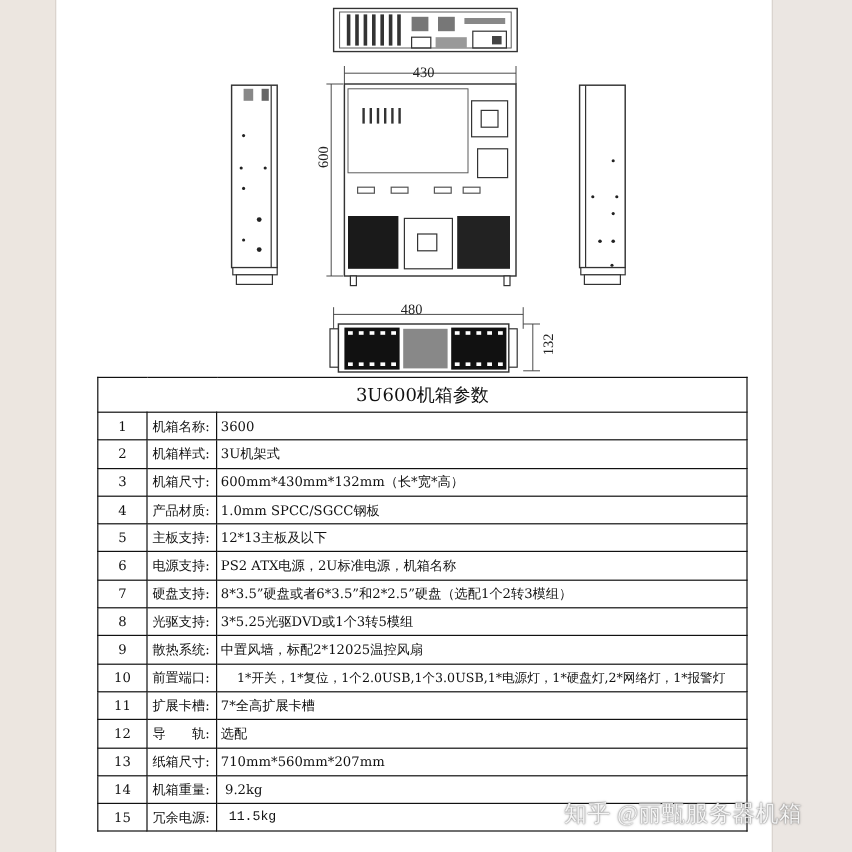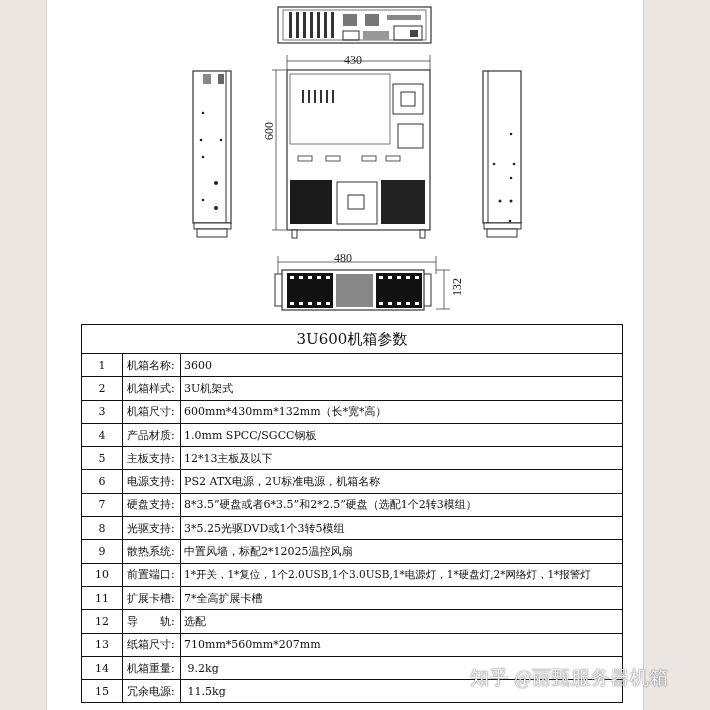--- a/index.html
+++ b/index.html
@@ -7,21 +7,21 @@
     width:710px; height:710px; position:relative; overflow:hidden;
     background:#ebe6e1;
     font-family:"DejaVu Serif","Liberation Serif",serif;
   }
   .margin-left { position:absolute; left:0; top:0; width:46px; height:710px; background:#ece6e0; border-right:1px solid #d6d0ca; }
   .margin-right { position:absolute; left:643px; top:0; width:67px; height:710px; background:#ebe6e2; border-left:1px solid #d6d0ca; }
   .page { position:absolute; left:47px; top:0; width:596px; height:710px; background:#ffffff; }
   .dim-label { position:absolute; font-size:12px; color:#222; font-family:"Liberation Serif",serif; }
 
   table.spec {
-    position:absolute; left:81px; top:324px; width:542px;
+    position:absolute; left:81px; top:314px; width:542px;
     border-collapse:collapse; font-size:11px; color:#111;
   }
   table.spec td { border:1.3px solid #111; height:22.3px; padding:0 4px; white-space:nowrap; }
   table.spec td.num { width:40px; text-align:center; padding:0; }
   table.spec td.key { width:49px; padding-left:4px; }
   table.spec td.val { padding-left:3px;margin-left:48px; }
   table.spec tr.title td { height:28px; text-align:center; font-size:15px; }
 
   .watermark {
     position:absolute; left:470px; top:665px; font-size:19px; color:rgba(255,255,255,0.92);
@@ -221,21 +221,21 @@
         <td class="val">3*5.25光驱DVD或1个3转5模组</td>
       </tr>
   <tr>
         <td class="num">9</td>
         <td class="key">散热系统:</td>
         <td class="val">中置风墙，标配2*12025温控风扇</td>
       </tr>
   <tr>
         <td class="num">10</td>
         <td class="key">前置端口:</td>
-        <td class="val" style="font-size:10.5px;">1*开关，1*复位，1个2.0USB,1个3.0USB,1*电源灯，1*硬盘灯,2*网络灯，1*报警灯</td>
+        <td class="val" style="font-size:10.5px;text-align:center;">1*开关，1*复位，1个2.0USB,1个3.0USB,1*电源灯，1*硬盘灯,2*网络灯，1*报警灯</td>
       </tr>
   <tr>
         <td class="num">11</td>
         <td class="key">扩展卡槽:</td>
         <td class="val">7*全高扩展卡槽</td>
       </tr>
   <tr>
         <td class="num">12</td>
         <td class="key">导　　轨:</td>
         <td class="val">选配</td>
@@ -246,18 +246,18 @@
         <td class="val">710mm*560mm*207mm</td>
       </tr>
   <tr>
         <td class="num">14</td>
         <td class="key">机箱重量:</td>
         <td class="val" style="white-space:pre;"> 9.2kg</td>
       </tr>
   <tr>
         <td class="num">15</td>
         <td class="key">冗余电源:</td>
-        <td class="val" style="white-space:pre;"> 11.5kg</td>
+        <td class="val" style="white-space:pre;font-family:Liberation Mono, monospace;"> 11.5kg</td>
       </tr>
 </tbody>
   </table>
 
 <div class="watermark">知乎 @丽甄服务器机箱</div>
 
 </body></html>

